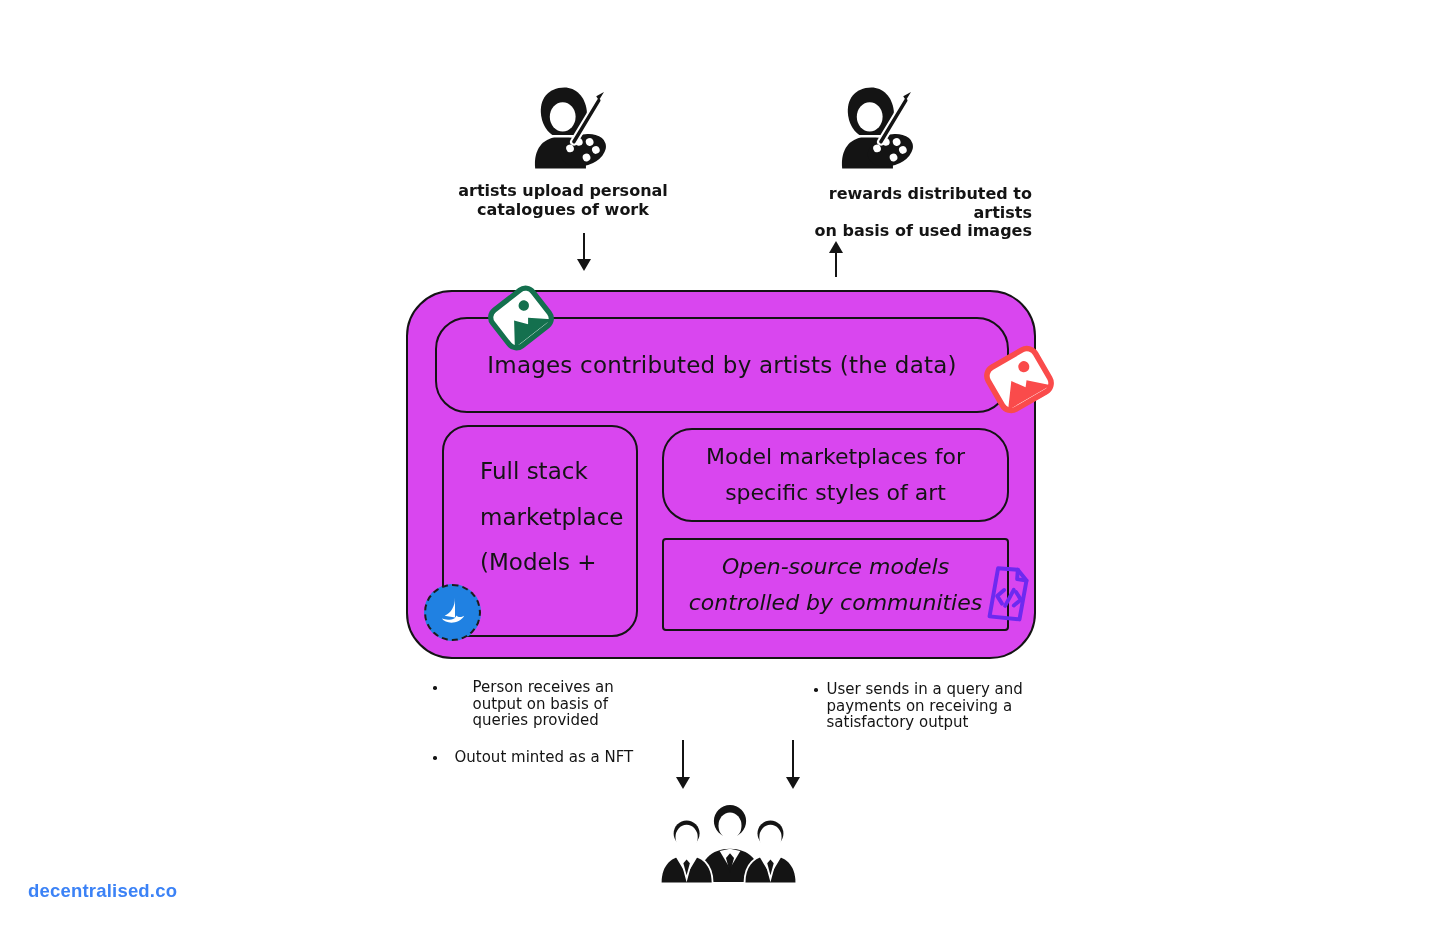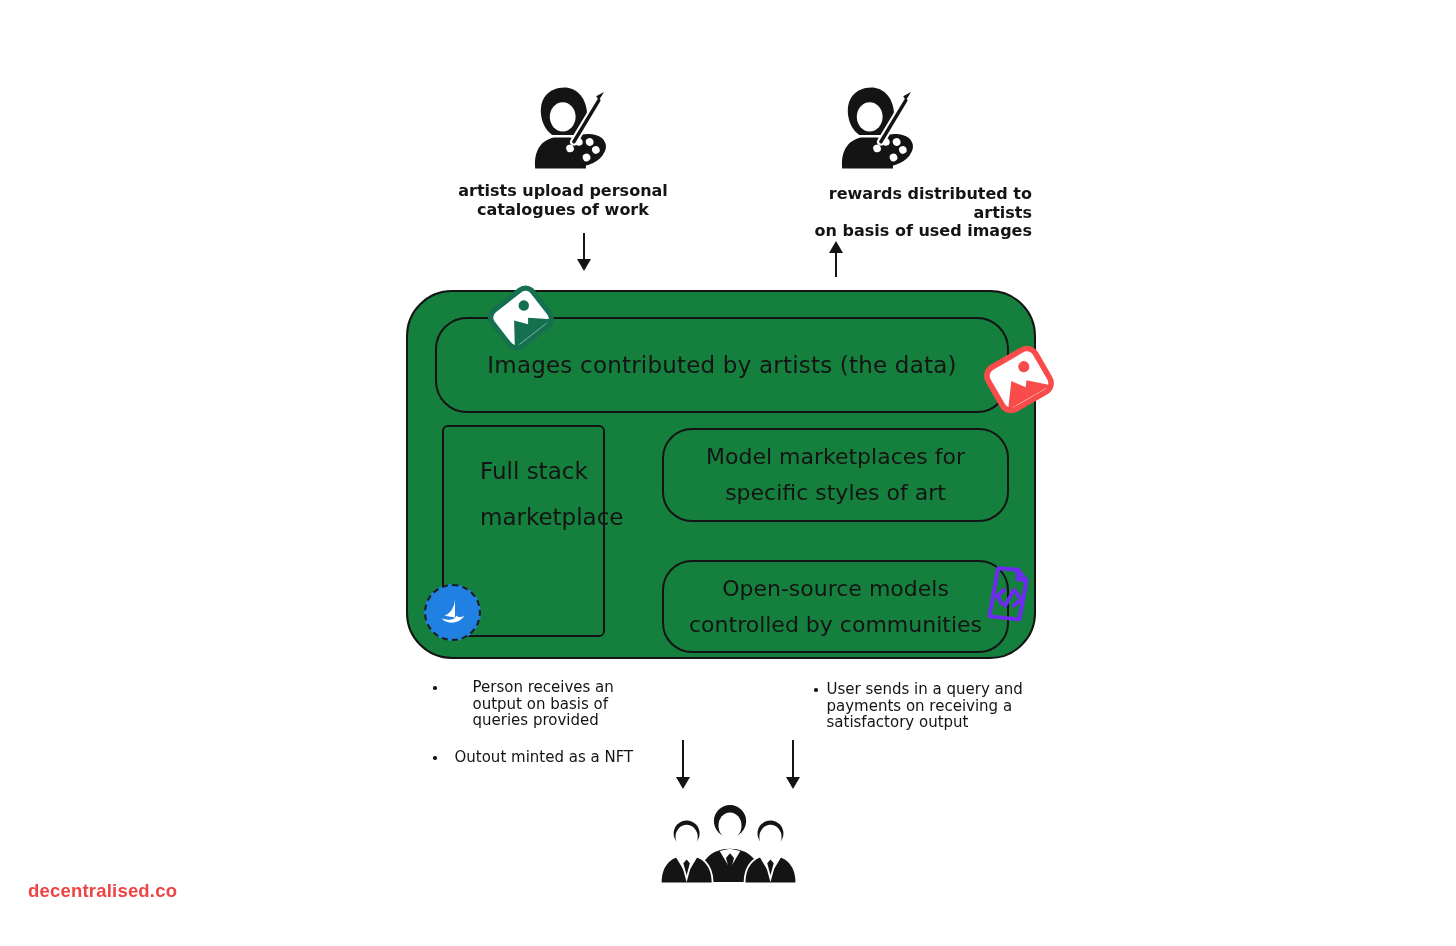--- a/index.html
+++ b/index.html
@@ -3,30 +3,30 @@
 <meta charset="utf-8">
 <style>
   html,body{margin:0;padding:0;background:#fff;}
   body{
     width:1456px;height:946px;position:relative;overflow:hidden;
     font-family:"DejaVu Sans", sans-serif;
     color:var(--ink,#141414);
   }
   .abs{position:absolute;}
   
-  .obox{position:absolute;background:#15803d;border:2.6px solid var(--ink,#141414);}
+  .obox{position:absolute;background:#d946ef;border:2.6px solid var(--ink,#141414);}
   #outer-container{left:406px;top:290px;width:626px;height:365px;border-radius:46px;}
   #title-box{left:435px;top:317px;width:570px;height:92px;border-radius:32px;
     display:flex;align-items:center;justify-content:center;font-size:23px;letter-spacing:.2px;}
-  #full-stack-box{left:442px;top:425px;width:163px;height:212px;border-radius:6px;
+  #full-stack-box{left:442px;top:425px;width:196px;height:212px;border-radius:26px;
     padding:0;box-sizing:border-box;}
   #full-stack-box .ln{margin-left:36px;line-height:45.5px;font-size:23px;}
   #full-stack-box .pad{padding-top:22px;}
   #model-mkt-box{left:662px;top:428px;width:343px;height:90px;border-radius:30px;}
-  #open-source-box{left:662px;top:560px;width:343px;height:89px;border-radius:30px;}
+  #open-source-box{left:662px;top:538px;width:343px;height:89px;border-radius:4px;font-style:italic;}
   .center-lines{display:flex;flex-direction:column;align-items:center;justify-content:center;
     width:100%;height:100%;font-size:22px;line-height:36px;}
   
   .caption{position:absolute;text-align:center;font-size:16px;line-height:18.5px;font-weight:bold;}
   #caption-left{left:453px;top:182px;width:220px;}
   #caption-right{left:784px;top:185px;width:248px;text-align:right;}
   
   .note{position:absolute;display:flex;gap:9px;font-size:15px;line-height:16.5px;}
   .note .dot{width:3.5px;height:3.5px;border-radius:50%;background:var(--ink,#141414);margin-top:7px;flex:none;}
   #note-l1{left:433px;top:679px;width:190px;gap:36px;}
@@ -45,21 +45,21 @@
   #red-image-icon{left:988px;top:352px;width:62px;height:55px;transform:rotate(-30deg);z-index:5;}
   #opensea-icon{left:424px;top:584px;width:57px;height:57px;border-radius:50%;
     background:var(--blue,#2081e2);border:2.5px dashed #1c1c1c;box-sizing:border-box;z-index:6;
     display:flex;align-items:center;justify-content:center;}
   #code-file-icon{left:983px;top:563px;width:48px;height:62px;transform:rotate(9deg);z-index:6;}
   #artist-icon-left{left:524px;top:84px;width:86px;height:88px;}
   #artist-icon-right{left:831px;top:84px;width:86px;height:88px;}
   #users-group-icon{left:652px;top:802px;width:156px;height:82px;}
   
   #brand{left:28px;top:880px;font-family:"Liberation Sans", sans-serif;font-weight:bold;
-    font-size:18.5px;letter-spacing:.2px;color:#ef4444;}
+    font-size:18.5px;letter-spacing:.2px;color:#3b82f6;}
 </style>
 </head>
 <body>
 
 <div class="icon" id="artist-icon-left">
   <svg viewBox="0 0 100 100" width="86" height="88">
     <path d="M47,3 C28,3 17,17 20,36 C22,48 28,55 33,58 L62,58 C70,52 74,42 73,30 C71,13 60,3 47,3 Z" fill="var(--ink,#141414)"></path>
     <ellipse cx="45" cy="37" rx="15" ry="17" fill="#fff"></ellipse>
     <path d="M13,97 C11,78 19,64 35,61 L52,61 C62,61 69,66 72,73 L72,97 Z" fill="var(--ink,#141414)"></path>
     <g transform="translate(69,76) rotate(-18)">
@@ -130,20 +130,21 @@
     <rect x="6" y="5" width="88" height="78" rx="16" fill="#fff" stroke="var(--red,#fa4b4b)" stroke-width="9"></rect>
     <circle cx="67" cy="30" r="9" fill="var(--red,#fa4b4b)"></circle>
     <path d="M10,78 L38,40 L53,60 L60,51 L90,78 Z" fill="var(--red,#fa4b4b)"></path>
   </svg>
 </div>
 
 <div class="obox" id="full-stack-box">
   <div class="pad">
     <div class="ln">Full stack</div>
     <div class="ln">marketplace</div>
+    <div class="ln">(Models +</div>
   </div>
 </div>
 
 <div class="obox" id="model-mkt-box">
   <div class="center-lines">
     <div>Model marketplaces for</div>
     <div>specific styles of art</div>
   </div>
 </div>
 

